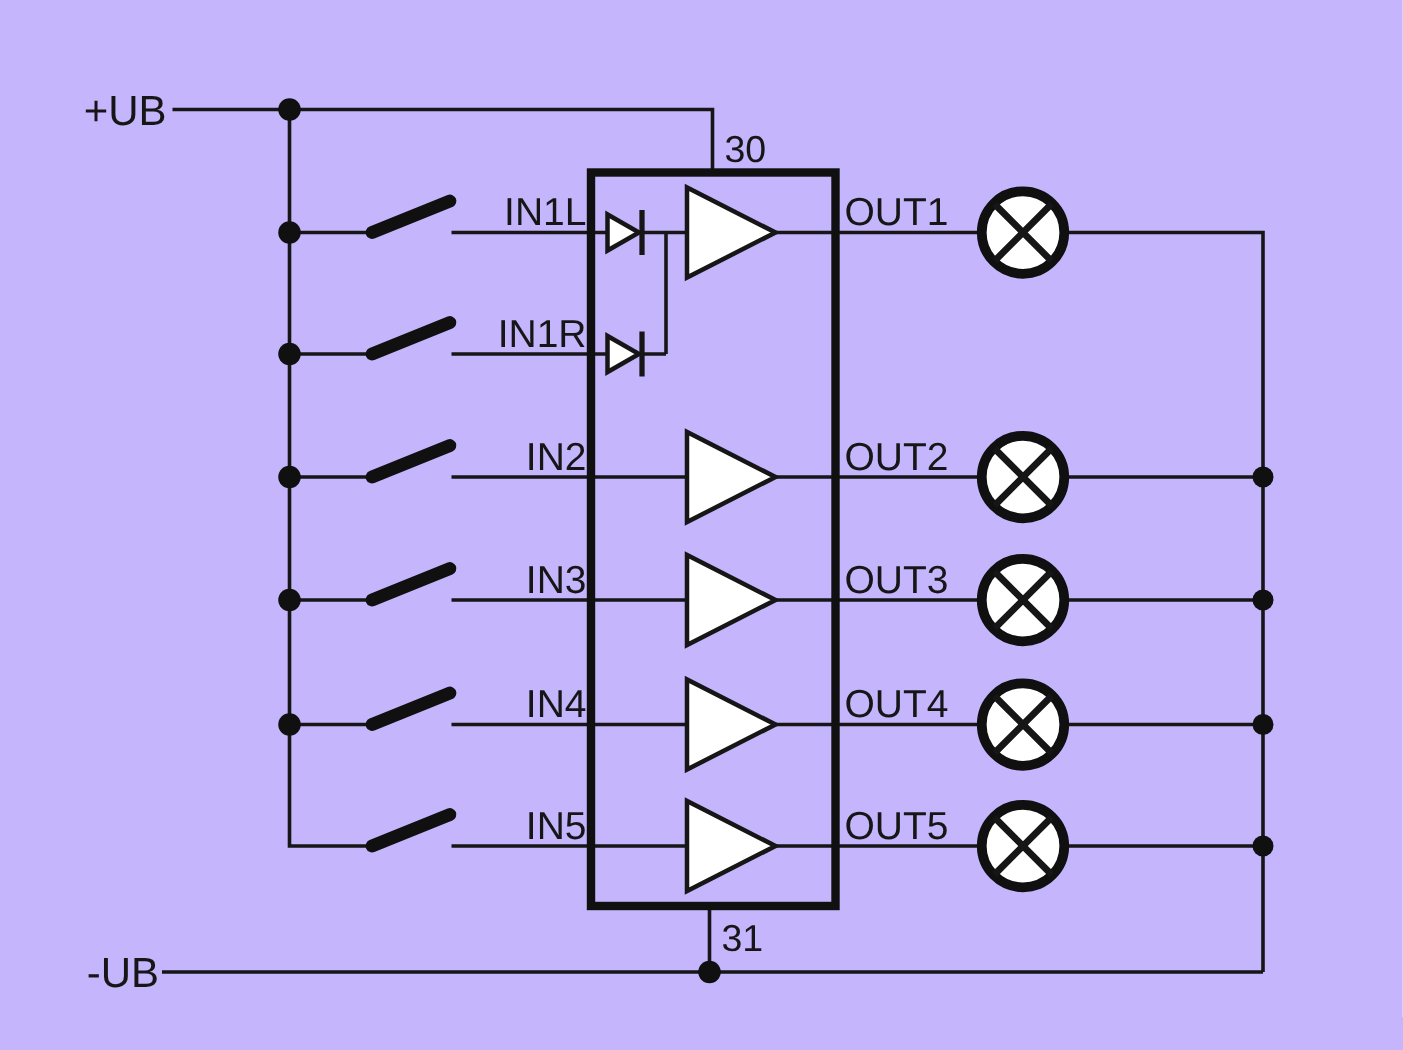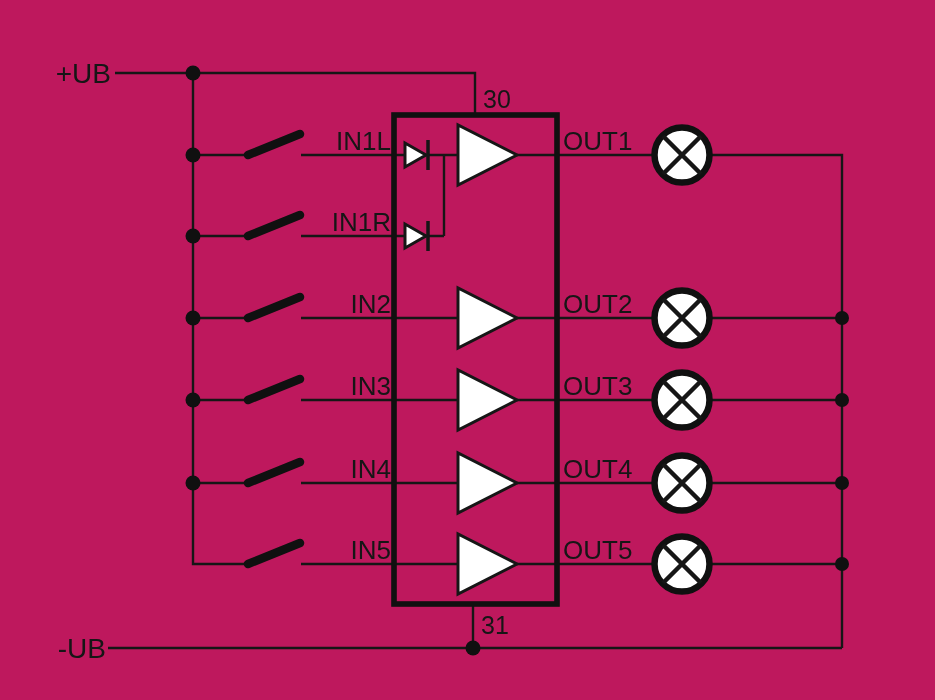--- a/index.html
+++ b/index.html
@@ -6,21 +6,21 @@
     margin: 0;
     padding: 0;
     background: #ffffff;
     width: 935px;
     height: 700px;
     overflow: hidden;
   }
   .figure-wrap {
     width: 935px;
     height: 700px;
-    background: #be185d;
+    background: #c4b5fd;
   }
   svg { display: block; }
 
   .wire {
     stroke: #161616;
     stroke-width: 2.4;
     fill: none;
   }
   .block-outline {
     stroke: #101010;

